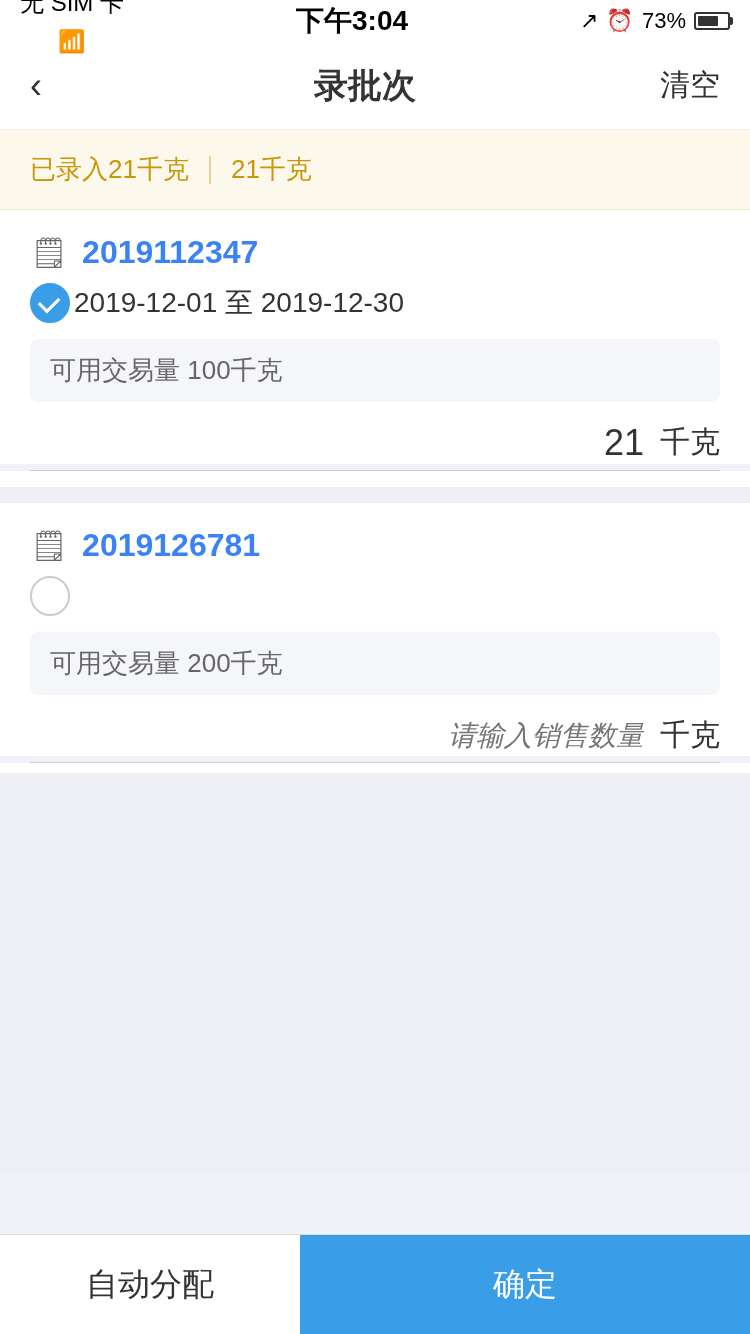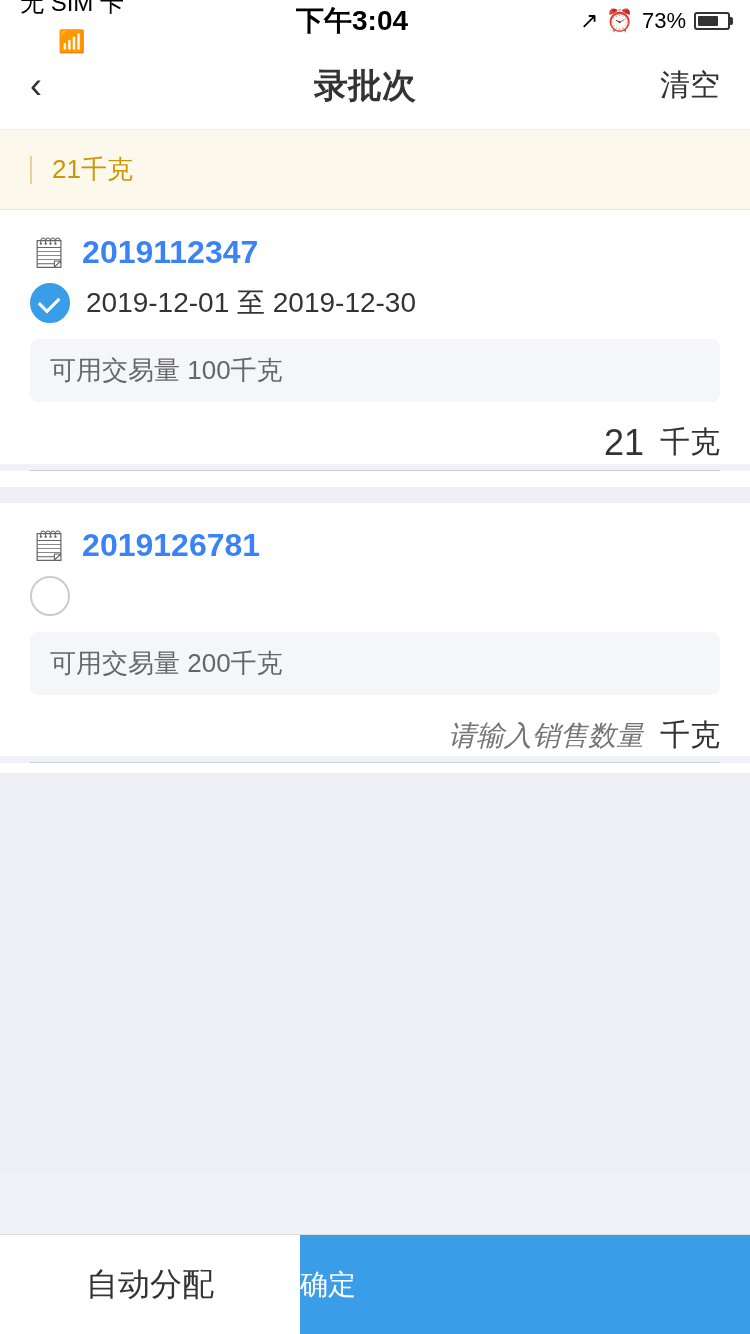--- a/index.html
+++ b/index.html
@@ -116,21 +116,21 @@
       color: #666;
     }
     .batch-id {
       font-size: 32px;
       font-weight: 600;
       color: #3b82f6;
     }
     .batch-date-row {
       display: flex;
       align-items: center;
-      gap: 16px;
+      gap: 4px;
       margin-bottom: 16px;
     }
     .radio-circle {
       width: 40px;
       height: 40px;
       border-radius: 50%;
       border: 2px solid #ccc;
       background: #fff;
       flex-shrink: 0;
       display: flex;
@@ -249,21 +249,22 @@
       justify-content: center;
       font-size: 32px;
       color: #333;
       cursor: pointer;
     }
     .bottom-btn-right {
       flex: 1.5;
       background: #3a9de8;
       display: flex;
       align-items: center;
-      font-size: 28px;
+      justify-content: center;
+      font-size: 32px;
       color: #fff;
       cursor: pointer;
     }
 
     
     .wifi-icon { font-size: 22px; }
   </style>
 </head>
 <body>
 
@@ -285,20 +286,21 @@
   </div>
 </div>
 
 <div class="nav-bar">
   <span class="nav-back">‹</span>
   <span class="nav-title">录批次</span>
   <span class="nav-action">清空</span>
 </div>
 
 <div class="summary-banner">
+  <span class="summary-text">已录入21千克</span>
   <div class="summary-divider"></div>
   <span class="summary-value">21千克</span>
 </div>
 
 <div class="batch-item">
   <div class="batch-header">
     <span class="batch-id-icon">🗒</span>
     <span class="batch-id">2019112347</span>
   </div>
   <div class="batch-date-row">

